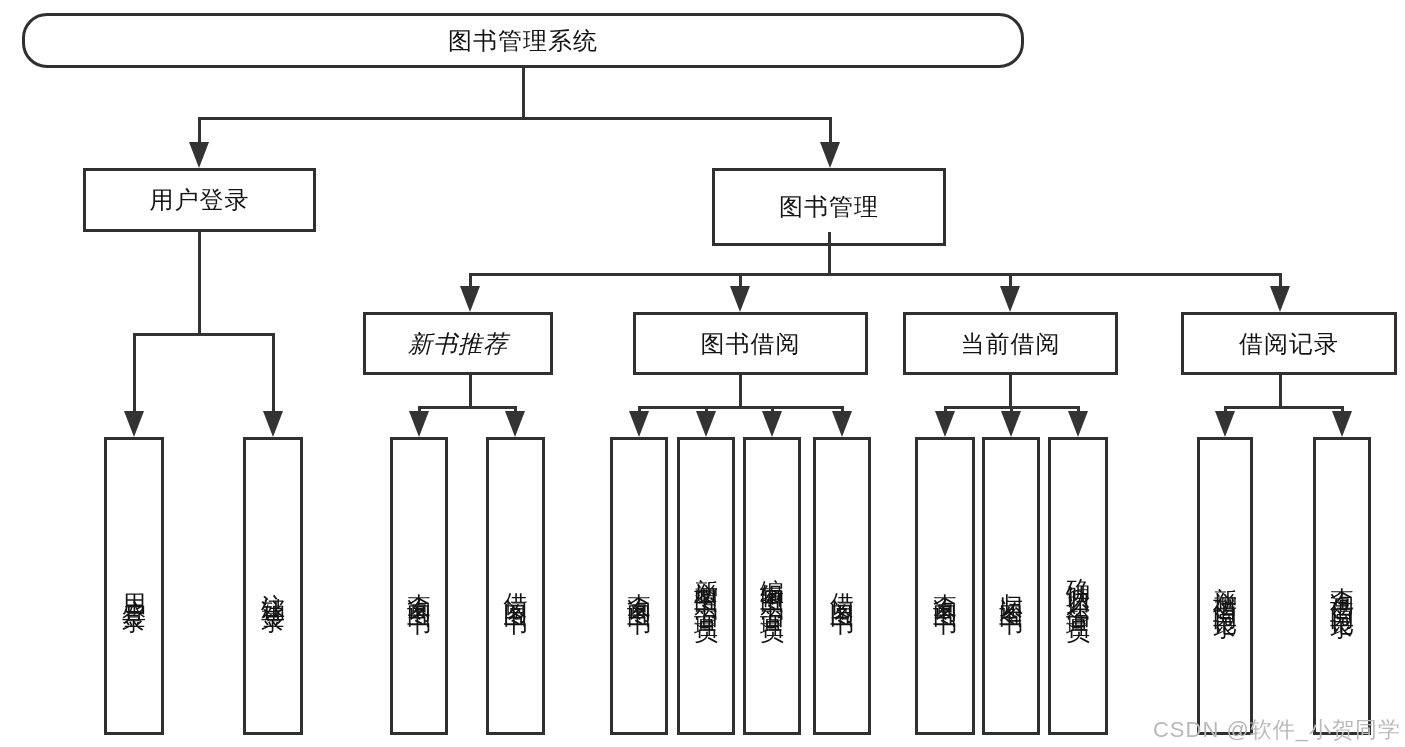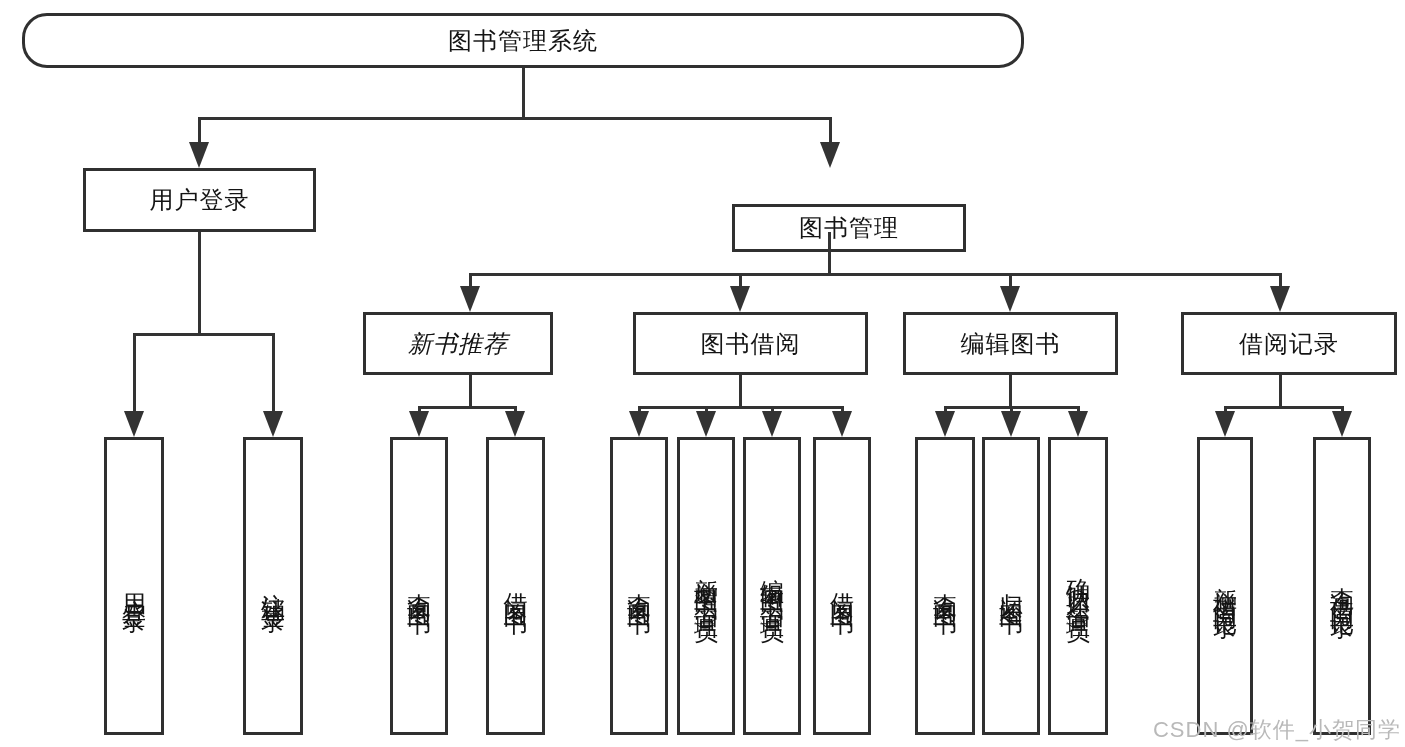--- a/index.html
+++ b/index.html
@@ -59,24 +59,24 @@
     white-space: nowrap;
   }
 </style>
 </head>
 <body>
 
 <div id="canvas">
   <div id="nodes-layer">
       <div class="node h" style="left: 22px; top: 13px; width: 1002px; height: 55px; border-radius: 25px;">图书管理系统</div>
       <div class="node h" style="left: 83px; top: 168px; width: 233px; height: 64px;">用户登录</div>
-      <div class="node h" style="left: 732px; top: 168px; width: 234px; height: 48px; margin-top: 36px;">图书管理</div>
+      <div class="node h" style="left: 712px; top: 168px; width: 234px; height: 78px;">图书管理</div>
       <div class="node h" style="left: 363px; top: 312px; width: 190px; height: 63px; font-style: italic;">新书推荐</div>
       <div class="node h" style="left: 633px; top: 312px; width: 235px; height: 63px;">图书借阅</div>
-      <div class="node h" style="left: 903px; top: 312px; width: 215px; height: 63px;">编辑图书</div>
+      <div class="node h" style="left: 903px; top: 312px; width: 215px; height: 63px;">当前借阅</div>
       <div class="node h" style="left: 1172px; top: 312px; width: 216px; height: 63px; margin-left: 9px;">借阅记录</div>
       <div class="node v" style="left: 104px; top: 437px; width: 60px; height: 298px;">用户登录</div>
       <div class="node v" style="left: 243px; top: 437px; width: 60px; height: 298px;">注销登录</div>
       <div class="node v" style="left: 390px; top: 437px; width: 58px; height: 298px;">查询图书</div>
       <div class="node v" style="left: 486px; top: 437px; width: 59px; height: 298px;">借阅图书</div>
       <div class="node v" style="left: 610px; top: 437px; width: 58px; height: 298px;">查询图书</div>
       <div class="node v" style="left: 677px; top: 437px; width: 58px; height: 298px;">新增图书（管理员）</div>
       <div class="node v" style="left: 743px; top: 437px; width: 58px; height: 298px;">编辑图书（管理员）</div>
       <div class="node v" style="left: 813px; top: 437px; width: 58px; height: 298px;">借阅图书</div>
       <div class="node v" style="left: 915px; top: 437px; width: 60px; height: 298px;">查询图书</div>

